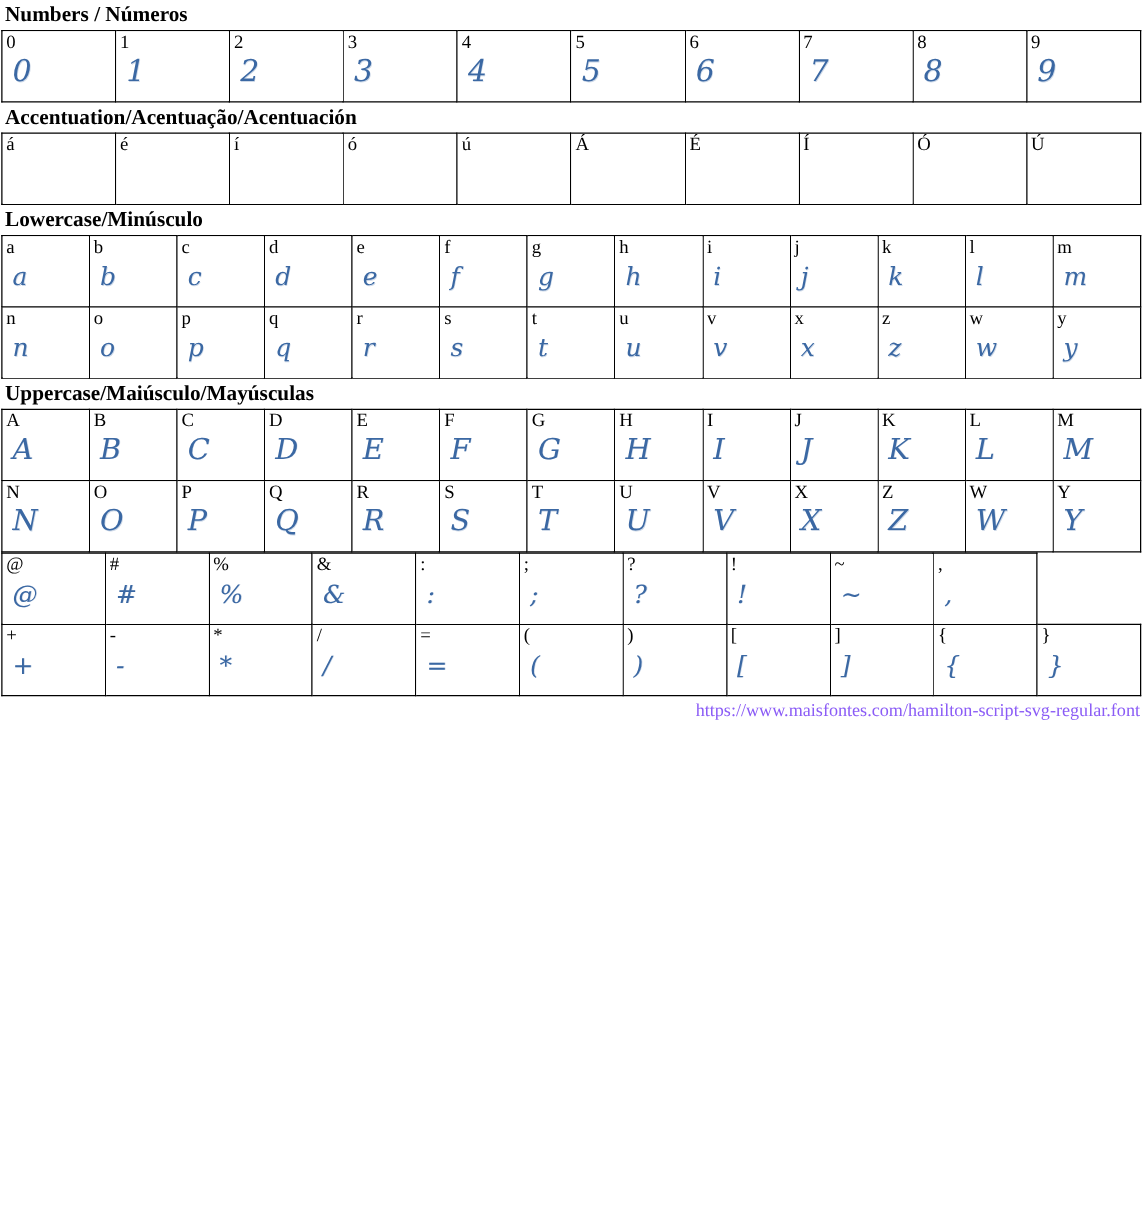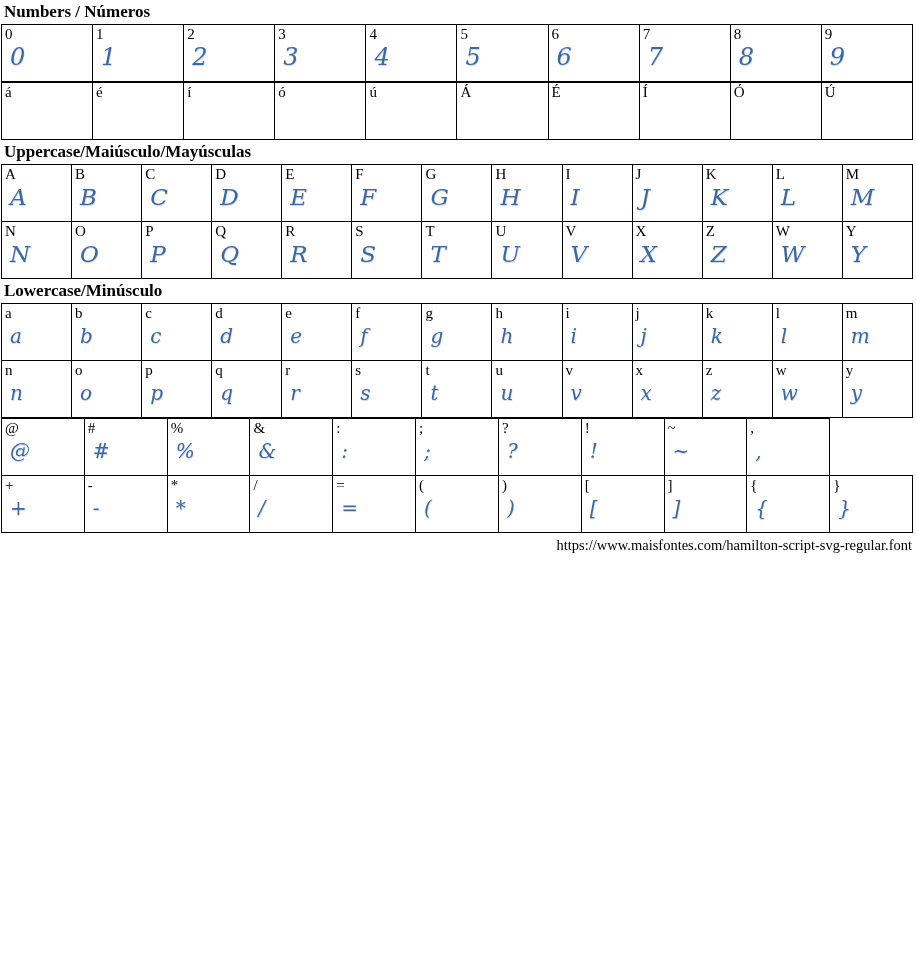--- a/index.html
+++ b/index.html
@@ -65,21 +65,21 @@
   }
   .glyph.upper {
     font-size: 23px;
   }
   .accent-row td { height: 52px; }
   .footer-url {
     text-align: right;
     font-family: "Liberation Serif", serif;
     font-size: 14.5px;
     padding: 4px 4px 0 0;
-    color: #000000;
+    color: #8b5cf6;
   }
   .sect { margin-bottom: 0px; }
 </style>
 </head>
 <body>
 
 <div class="page">
 
   <div class="sect">
     <div class="section-title">Numbers / Números</div>
@@ -125,20 +125,21 @@
         <td>
               <span class="label">9</span>
               <span class="glyph">9</span>
             </td>
       </tr>
     </tbody>
       </table>
   </div>
 
   <div class="sect">
+    <div class="section-title">Accentuation/Acentuação/Acentuación</div>
     <table class="charmap">
       <tbody>
           <tr class="accent-row">
         <td>
               <span class="label">á</span>
             </td>
         <td>
               <span class="label">é</span>
             </td>
         <td>
@@ -157,20 +158,136 @@
               <span class="label">É</span>
             </td>
         <td>
               <span class="label">Í</span>
             </td>
         <td>
               <span class="label">Ó</span>
             </td>
         <td>
               <span class="label">Ú</span>
+            </td>
+      </tr>
+    </tbody>
+      </table>
+  </div>
+
+  <div class="sect">
+    <div class="section-title">Lowercase/Minúsculo</div>
+    <table class="charmap">
+      <tbody>
+          <tr>
+        <td>
+              <span class="label">a</span>
+              <span class="glyph small">a</span>
+            </td>
+        <td>
+              <span class="label">b</span>
+              <span class="glyph small">b</span>
+            </td>
+        <td>
+              <span class="label">c</span>
+              <span class="glyph small">c</span>
+            </td>
+        <td>
+              <span class="label">d</span>
+              <span class="glyph small">d</span>
+            </td>
+        <td>
+              <span class="label">e</span>
+              <span class="glyph small">e</span>
+            </td>
+        <td>
+              <span class="label">f</span>
+              <span class="glyph small">f</span>
+            </td>
+        <td>
+              <span class="label">g</span>
+              <span class="glyph small">g</span>
+            </td>
+        <td>
+              <span class="label">h</span>
+              <span class="glyph small">h</span>
+            </td>
+        <td>
+              <span class="label">i</span>
+              <span class="glyph small">i</span>
+            </td>
+        <td>
+              <span class="label">j</span>
+              <span class="glyph small">j</span>
+            </td>
+        <td>
+              <span class="label">k</span>
+              <span class="glyph small">k</span>
+            </td>
+        <td>
+              <span class="label">l</span>
+              <span class="glyph small">l</span>
+            </td>
+        <td>
+              <span class="label">m</span>
+              <span class="glyph small">m</span>
+            </td>
+      </tr>
+      <tr>
+        <td>
+              <span class="label">n</span>
+              <span class="glyph small">n</span>
+            </td>
+        <td>
+              <span class="label">o</span>
+              <span class="glyph small">o</span>
+            </td>
+        <td>
+              <span class="label">p</span>
+              <span class="glyph small">p</span>
+            </td>
+        <td>
+              <span class="label">q</span>
+              <span class="glyph small">q</span>
+            </td>
+        <td>
+              <span class="label">r</span>
+              <span class="glyph small">r</span>
+            </td>
+        <td>
+              <span class="label">s</span>
+              <span class="glyph small">s</span>
+            </td>
+        <td>
+              <span class="label">t</span>
+              <span class="glyph small">t</span>
+            </td>
+        <td>
+              <span class="label">u</span>
+              <span class="glyph small">u</span>
+            </td>
+        <td>
+              <span class="label">v</span>
+              <span class="glyph small">v</span>
+            </td>
+        <td>
+              <span class="label">x</span>
+              <span class="glyph small">x</span>
+            </td>
+        <td>
+              <span class="label">z</span>
+              <span class="glyph small">z</span>
+            </td>
+        <td>
+              <span class="label">w</span>
+              <span class="glyph small">w</span>
+            </td>
+        <td>
+              <span class="label">y</span>
+              <span class="glyph small">y</span>
             </td>
       </tr>
     </tbody>
       </table>
   </div>
 
   <div class="sect">
     <div class="section-title">Uppercase/Maiúsculo/Mayúsculas</div>
     <table class="charmap">
       <tbody>
@@ -280,225 +397,109 @@
         <td>
               <span class="label">Y</span>
               <span class="glyph upper">Y</span>
             </td>
       </tr>
     </tbody>
       </table>
   </div>
 
   <div class="sect">
-    <div class="section-title">Lowercase/Minúsculo</div>
     <table class="charmap">
       <tbody>
           <tr>
         <td>
-              <span class="label">a</span>
-              <span class="glyph small">a</span>
-            </td>
-        <td>
-              <span class="label">b</span>
-              <span class="glyph small">b</span>
-            </td>
-        <td>
-              <span class="label">c</span>
-              <span class="glyph small">c</span>
-            </td>
-        <td>
-              <span class="label">d</span>
-              <span class="glyph small">d</span>
-            </td>
-        <td>
-              <span class="label">e</span>
-              <span class="glyph small">e</span>
-            </td>
-        <td>
-              <span class="label">f</span>
-              <span class="glyph small">f</span>
-            </td>
-        <td>
-              <span class="label">g</span>
-              <span class="glyph small">g</span>
-            </td>
-        <td>
-              <span class="label">h</span>
-              <span class="glyph small">h</span>
-            </td>
-        <td>
-              <span class="label">i</span>
-              <span class="glyph small">i</span>
-            </td>
-        <td>
-              <span class="label">j</span>
-              <span class="glyph small">j</span>
-            </td>
-        <td>
-              <span class="label">k</span>
-              <span class="glyph small">k</span>
-            </td>
-        <td>
-              <span class="label">l</span>
-              <span class="glyph small">l</span>
-            </td>
-        <td>
-              <span class="label">m</span>
-              <span class="glyph small">m</span>
+              <span class="label">@</span>
+              <span class="glyph small">@</span>
+            </td>
+        <td>
+              <span class="label">#</span>
+              <span class="glyph small">#</span>
+            </td>
+        <td>
+              <span class="label">%</span>
+              <span class="glyph small">%</span>
+            </td>
+        <td>
+              <span class="label">&amp;</span>
+              <span class="glyph small">&amp;</span>
+            </td>
+        <td>
+              <span class="label">:</span>
+              <span class="glyph small">:</span>
+            </td>
+        <td>
+              <span class="label">;</span>
+              <span class="glyph small">;</span>
+            </td>
+        <td>
+              <span class="label">?</span>
+              <span class="glyph small">?</span>
+            </td>
+        <td>
+              <span class="label">!</span>
+              <span class="glyph small">!</span>
+            </td>
+        <td>
+              <span class="label">~</span>
+              <span class="glyph small">~</span>
+            </td>
+        <td>
+              <span class="label">,</span>
+              <span class="glyph small">,</span>
             </td>
       </tr>
       <tr>
         <td>
-              <span class="label">n</span>
-              <span class="glyph small">n</span>
-            </td>
-        <td>
-              <span class="label">o</span>
-              <span class="glyph small">o</span>
-            </td>
-        <td>
-              <span class="label">p</span>
-              <span class="glyph small">p</span>
-            </td>
-        <td>
-              <span class="label">q</span>
-              <span class="glyph small">q</span>
-            </td>
-        <td>
-              <span class="label">r</span>
-              <span class="glyph small">r</span>
-            </td>
-        <td>
-              <span class="label">s</span>
-              <span class="glyph small">s</span>
-            </td>
-        <td>
-              <span class="label">t</span>
-              <span class="glyph small">t</span>
-            </td>
-        <td>
-              <span class="label">u</span>
-              <span class="glyph small">u</span>
-            </td>
-        <td>
-              <span class="label">v</span>
-              <span class="glyph small">v</span>
-            </td>
-        <td>
-              <span class="label">x</span>
-              <span class="glyph small">x</span>
-            </td>
-        <td>
-              <span class="label">z</span>
-              <span class="glyph small">z</span>
-            </td>
-        <td>
-              <span class="label">w</span>
-              <span class="glyph small">w</span>
-            </td>
-        <td>
-              <span class="label">y</span>
-              <span class="glyph small">y</span>
+              <span class="label">+</span>
+              <span class="glyph small">+</span>
+            </td>
+        <td>
+              <span class="label">-</span>
+              <span class="glyph small">-</span>
+            </td>
+        <td>
+              <span class="label">*</span>
+              <span class="glyph small">*</span>
+            </td>
+        <td>
+              <span class="label">/</span>
+              <span class="glyph small">/</span>
+            </td>
+        <td>
+              <span class="label">=</span>
+              <span class="glyph small">=</span>
+            </td>
+        <td>
+              <span class="label">(</span>
+              <span class="glyph small">(</span>
+            </td>
+        <td>
+              <span class="label">)</span>
+              <span class="glyph small">)</span>
+            </td>
+        <td>
+              <span class="label">[</span>
+              <span class="glyph small">[</span>
+            </td>
+        <td>
+              <span class="label">]</span>
+              <span class="glyph small">]</span>
+            </td>
+        <td>
+              <span class="label">{</span>
+              <span class="glyph small">{</span>
+            </td>
+        <td>
+              <span class="label">}</span>
+              <span class="glyph small">}</span>
             </td>
       </tr>
     </tbody>
       </table>
   </div>
 
-  <div class="sect">
-    <table class="charmap">
-      <tbody>
-          <tr>
-        <td>
-              <span class="label">@</span>
-              <span class="glyph small">@</span>
-            </td>
-        <td>
-              <span class="label">#</span>
-              <span class="glyph small">#</span>
-            </td>
-        <td>
-              <span class="label">%</span>
-              <span class="glyph small">%</span>
-            </td>
-        <td>
-              <span class="label">&amp;</span>
-              <span class="glyph small">&amp;</span>
-            </td>
-        <td>
-              <span class="label">:</span>
-              <span class="glyph small">:</span>
-            </td>
-        <td>
-              <span class="label">;</span>
-              <span class="glyph small">;</span>
-            </td>
-        <td>
-              <span class="label">?</span>
-              <span class="glyph small">?</span>
-            </td>
-        <td>
-              <span class="label">!</span>
-              <span class="glyph small">!</span>
-            </td>
-        <td>
-              <span class="label">~</span>
-              <span class="glyph small">~</span>
-            </td>
-        <td>
-              <span class="label">,</span>
-              <span class="glyph small">,</span>
-            </td>
-      </tr>
-      <tr>
-        <td>
-              <span class="label">+</span>
-              <span class="glyph small">+</span>
-            </td>
-        <td>
-              <span class="label">-</span>
-              <span class="glyph small">-</span>
-            </td>
-        <td>
-              <span class="label">*</span>
-              <span class="glyph small">*</span>
-            </td>
-        <td>
-              <span class="label">/</span>
-              <span class="glyph small">/</span>
-            </td>
-        <td>
-              <span class="label">=</span>
-              <span class="glyph small">=</span>
-            </td>
-        <td>
-              <span class="label">(</span>
-              <span class="glyph small">(</span>
-            </td>
-        <td>
-              <span class="label">)</span>
-              <span class="glyph small">)</span>
-            </td>
-        <td>
-              <span class="label">[</span>
-              <span class="glyph small">[</span>
-            </td>
-        <td>
-              <span class="label">]</span>
-              <span class="glyph small">]</span>
-            </td>
-        <td>
-              <span class="label">{</span>
-              <span class="glyph small">{</span>
-            </td>
-        <td>
-              <span class="label">}</span>
-              <span class="glyph small">}</span>
-            </td>
-      </tr>
-    </tbody>
-      </table>
-  </div>
-
   <div class="footer-url">https://www.maisfontes.com/hamilton-script-svg-regular.font</div>
 
 </div>
 
 </body></html>

